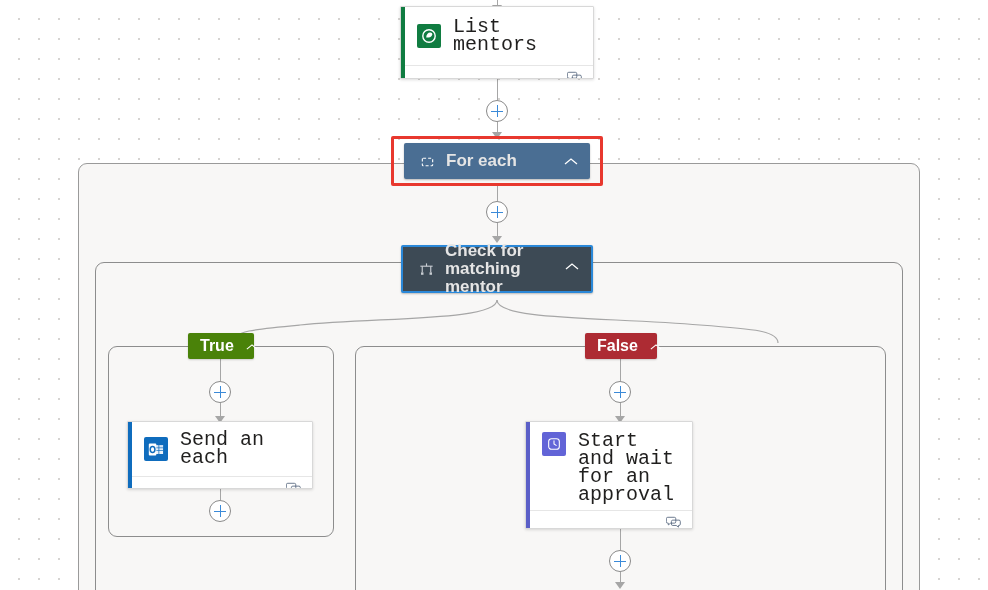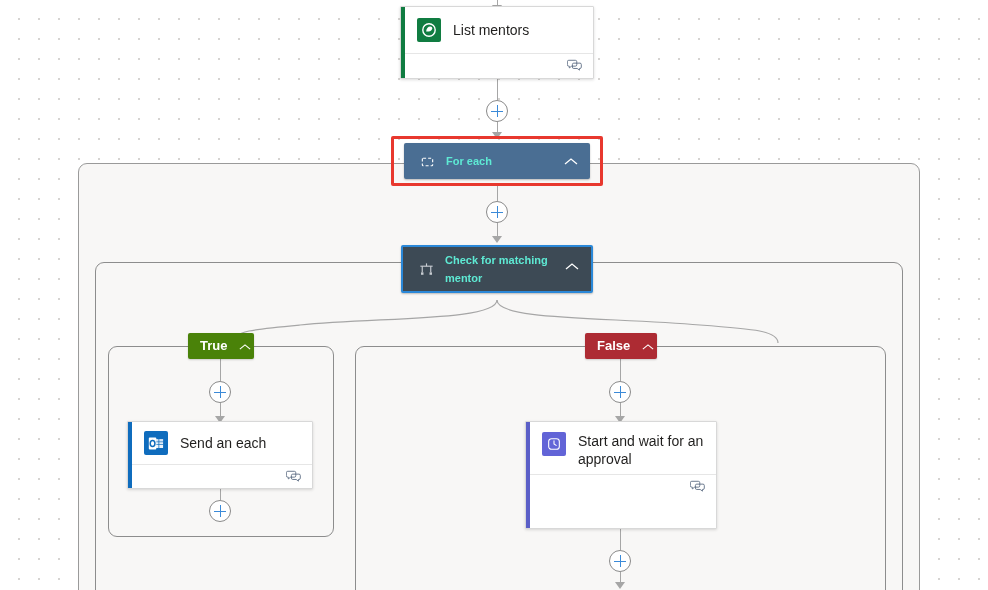--- a/index.html
+++ b/index.html
@@ -76,23 +76,24 @@
     padding: 11px 12px 11px 16px;
   }
   .card .card-icon {
     width: 24px; height: 24px;
     flex: 0 0 24px;
     border-radius: 2px;
     display: flex; align-items: center; justify-content: center;
     margin-right: 12px;
   }
   .card .card-title {
-    font-size: 14px;
+    font-size: 20px;
     color: #201f1e;
     line-height: 18px;
+    font-family: Liberation Mono, monospace;
   }
   .card .card-error {
     display: flex;
     align-items: flex-start;
     padding: 0 10px 9px 16px;
     font-size: 12.5px;
     color: #d6544d;
     line-height: 16px;
   }
   .card .card-error .warn-ico { margin-right: 6px; flex: 0 0 auto; }
@@ -114,23 +115,23 @@
     cursor: pointer;
     padding: 0 12px 0 14px;
   }
   .node-header .nh-icon {
     width: 18px; height: 18px;
     flex: 0 0 18px;
     margin-right: 10px;
     display: flex; align-items: center; justify-content: center;
   }
   .node-header .nh-title {
-    font-size: 11px;
+    font-size: 17px;
     font-weight: bold;
-    color: #5eead4;
+    color: #e5e5e5;
     line-height: 18px;
     flex: 1 1 auto;
   }
   .node-header .nh-chev { margin-left: 8px; flex: 0 0 auto; }
 
   #node-foreach {
     background: #4a6e93;
     box-shadow: 0 1px 2px rgba(0,0,0,0.25);
   }
   #foreach-select-ring {
@@ -148,21 +149,21 @@
   .branch-pill {
     position: absolute;
     display: flex;
     align-items: center;
     border-radius: 2px;
     padding: 0 10px 0 12px;
     cursor: pointer;
     box-shadow: 0 1px 2px rgba(0,0,0,0.18);
   }
   .branch-pill .bp-label {
-    font-size: 13px;
+    font-size: 16px;
     font-weight: bold;
     color: #ffffff;
     line-height: 16px;
   }
   .branch-pill .bp-chev { margin-left: 12px; }
   #pill-true  { background: #4a8209; }
   #pill-false { background: #ad2b33; }
 </style>
 </head>
 <body>
@@ -297,21 +298,21 @@
     <div class="card-foot">
       <span>
         <svg width="16" height="14" viewBox="0 0 18 15" aria-hidden="true">
           <path d="M2 2.2 h7.4 a1.6 1.6 0 0 1 1.6 1.6 v3.4 a1.6 1.6 0 0 1 -1.6 1.6 h-4.2 l-2.6 2 v-2 h-0.6 a1.6 1.6 0 0 1 -1.6 -1.6 v-3.4 a1.6 1.6 0 0 1 1.6 -1.6 z" fill="none" stroke="#5b6b82" stroke-width="1"></path>
           <path d="M7.6 5.4 h7.0 a1.5 1.5 0 0 1 1.5 1.5 v3.0 a1.5 1.5 0 0 1 -1.5 1.5 h-0.6 v1.9 l-2.5 -1.9 h-3.9 a1.5 1.5 0 0 1 -1.5 -1.5 v-3.0 a1.5 1.5 0 0 1 1.5 -1.5 z" fill="none" stroke="#5b6b82" stroke-width="1"></path>
         </svg>
       </span>
     </div>
   </div>
 
-  <div class="card" id="card-approval" style="left:525px; top:421px; width:192px; height:108px;">
+  <div class="card" id="card-approval" style="left:525px; top:421px; width:168px; height:108px;">
     <div class="accent" style="background:#5b5fc7;"></div>
     <div class="card-head" style="align-items:flex-start; padding:10px 10px 6px 16px;">
       <div class="card-icon" style="background:#6264d7;">
         <svg width="16" height="16" viewBox="0 0 18 18" aria-hidden="true">
           <rect x="3" y="3" width="12" height="12" rx="3.2" fill="none" stroke="#ffffff" stroke-width="1.2"></rect>
           <path d="M9 5.4 V9 L11.4 10.6" fill="none" stroke="#ffffff" stroke-width="1.2" stroke-linecap="round"></path>
         </svg>
       </div>
       <div class="card-title" style="max-width:130px;">Start and wait for an approval</div>
     </div>

